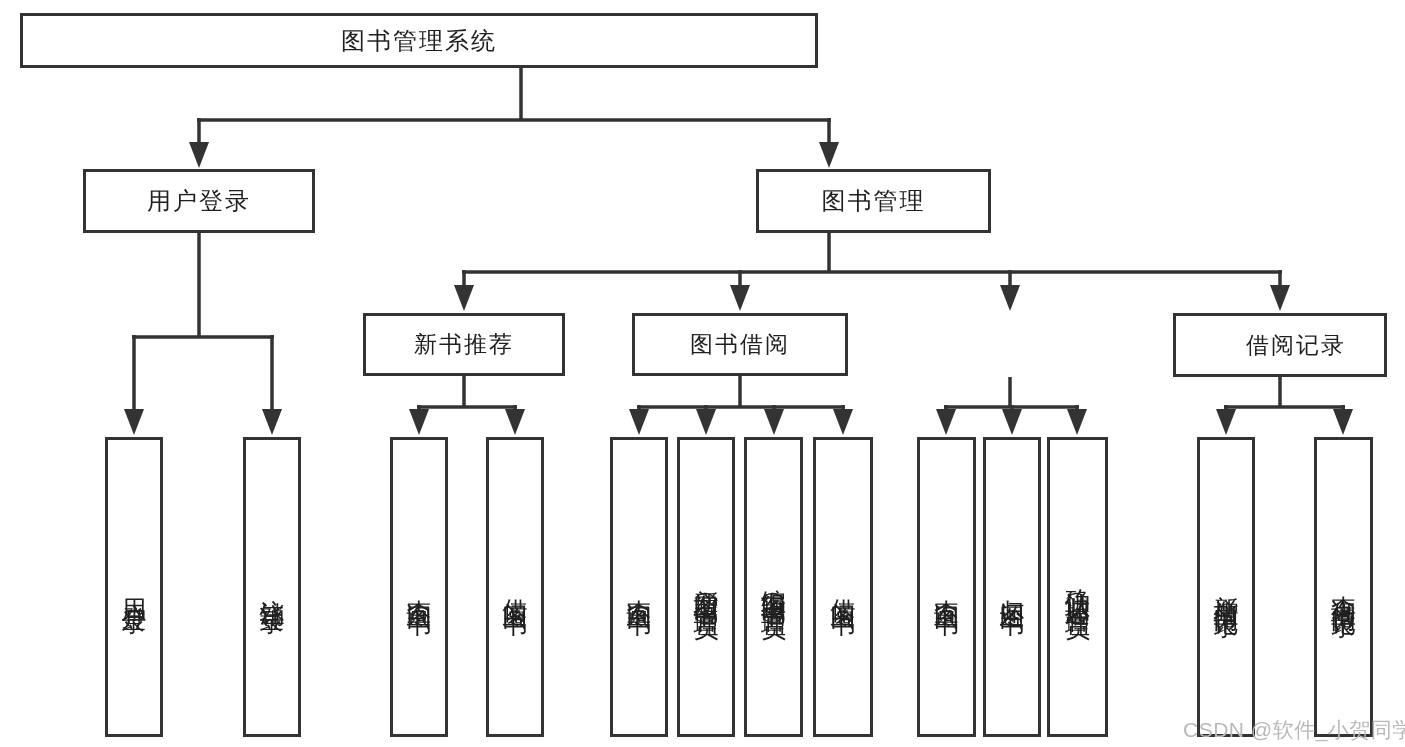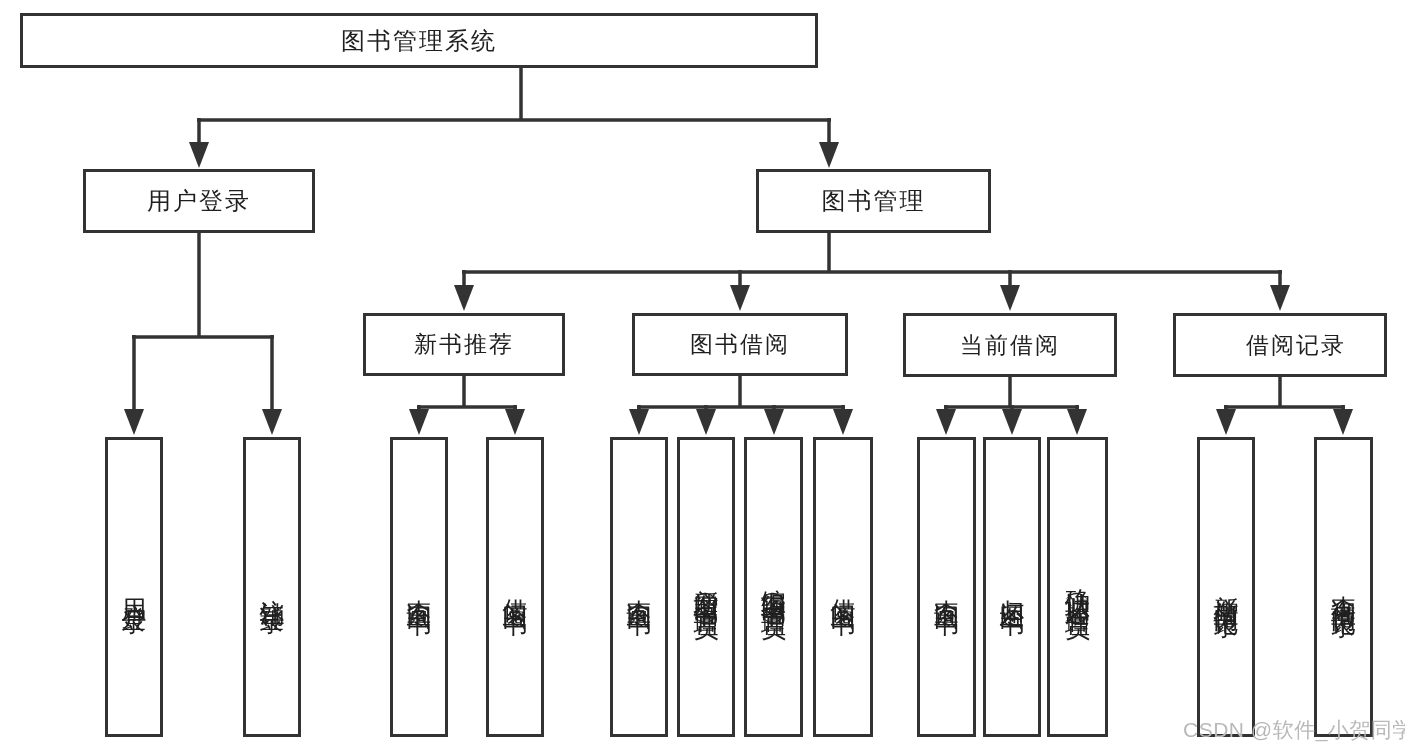--- a/index.html
+++ b/index.html
@@ -136,21 +136,20 @@
     </g>
   </svg>
 
   <div class="node h-node" id="n-root">图书管理系统</div>
 
   <div class="node h-node" id="n-user-login">用户登录</div>
   <div class="node h-node" id="n-book-mgmt">图书管理</div>
 
   <div class="node h-node" id="n-new-book">新书推荐</div>
   <div class="node h-node" id="n-borrow">图书借阅</div>
-  <div class="node h-node" id="n-current">当前借阅</div>
   <div class="node h-node" id="n-record">借阅记录</div>
 
   <div class="node v-node leaf" id="lf-0">
     <span>用户登录</span>
     </div>
   <div class="node v-node leaf" id="lf-1">
     <span>注销登录</span>
     </div>
   <div class="node v-node leaf" id="lf-2">
     <span>查询图书</span>

